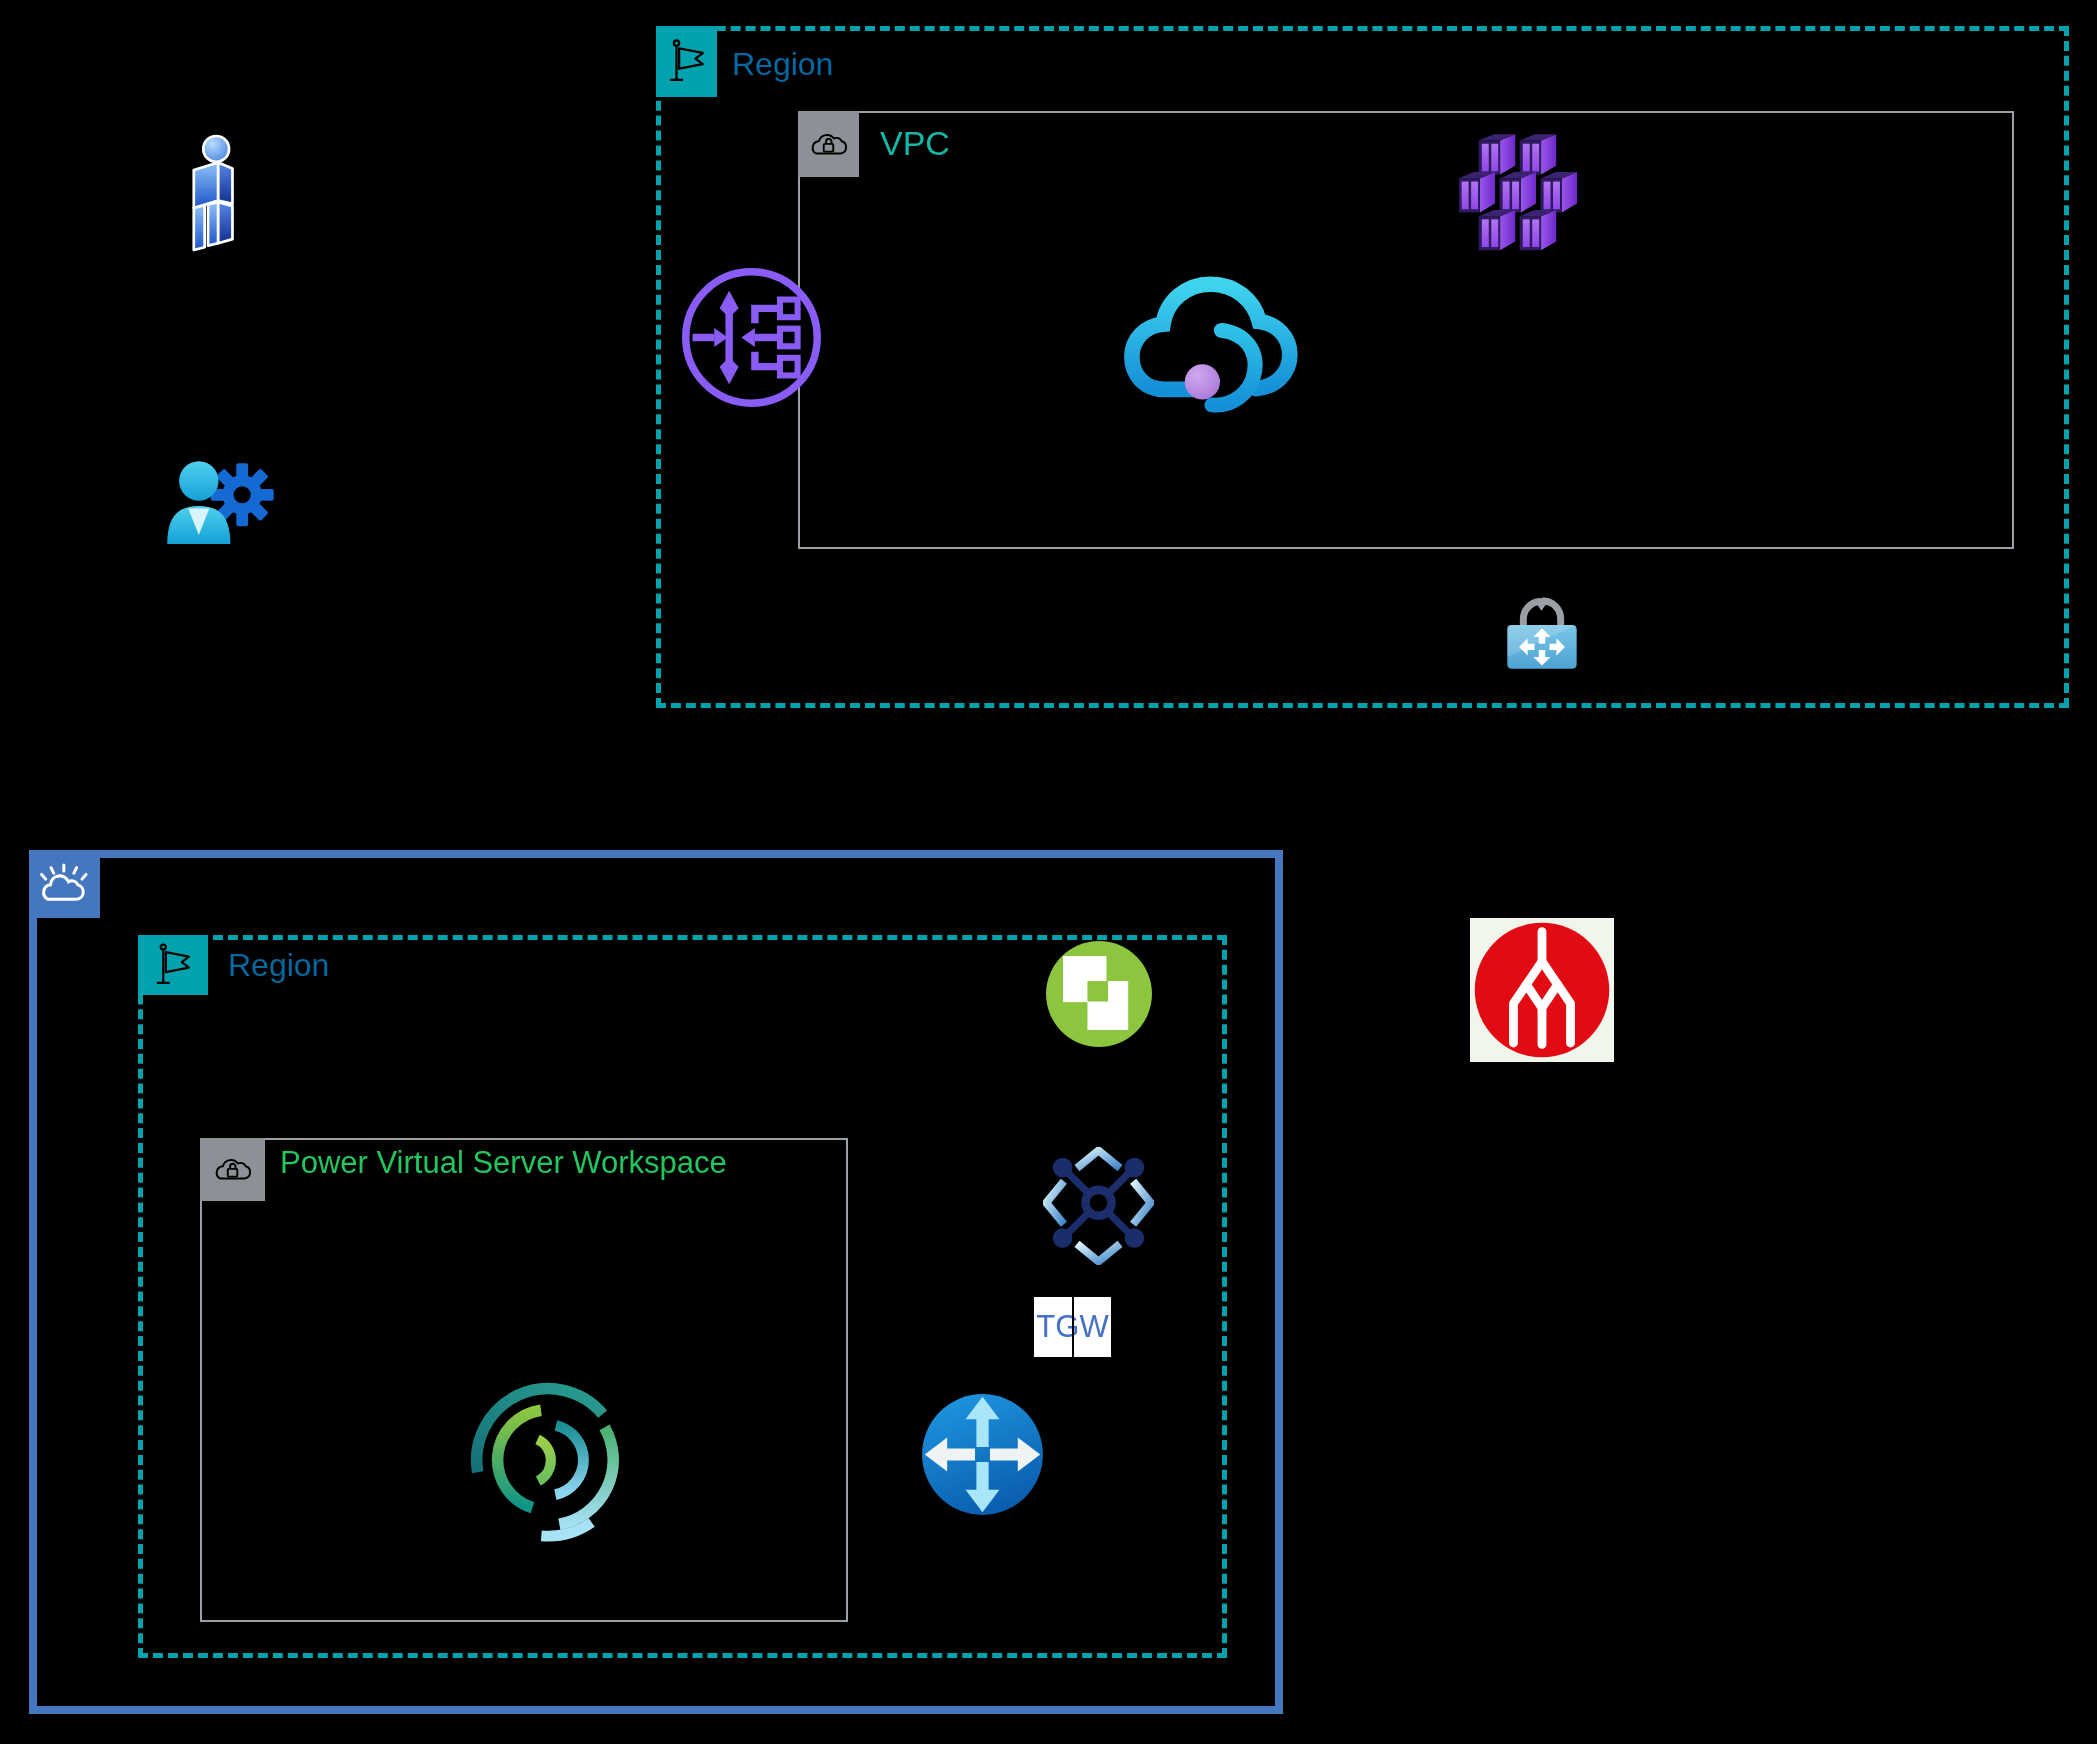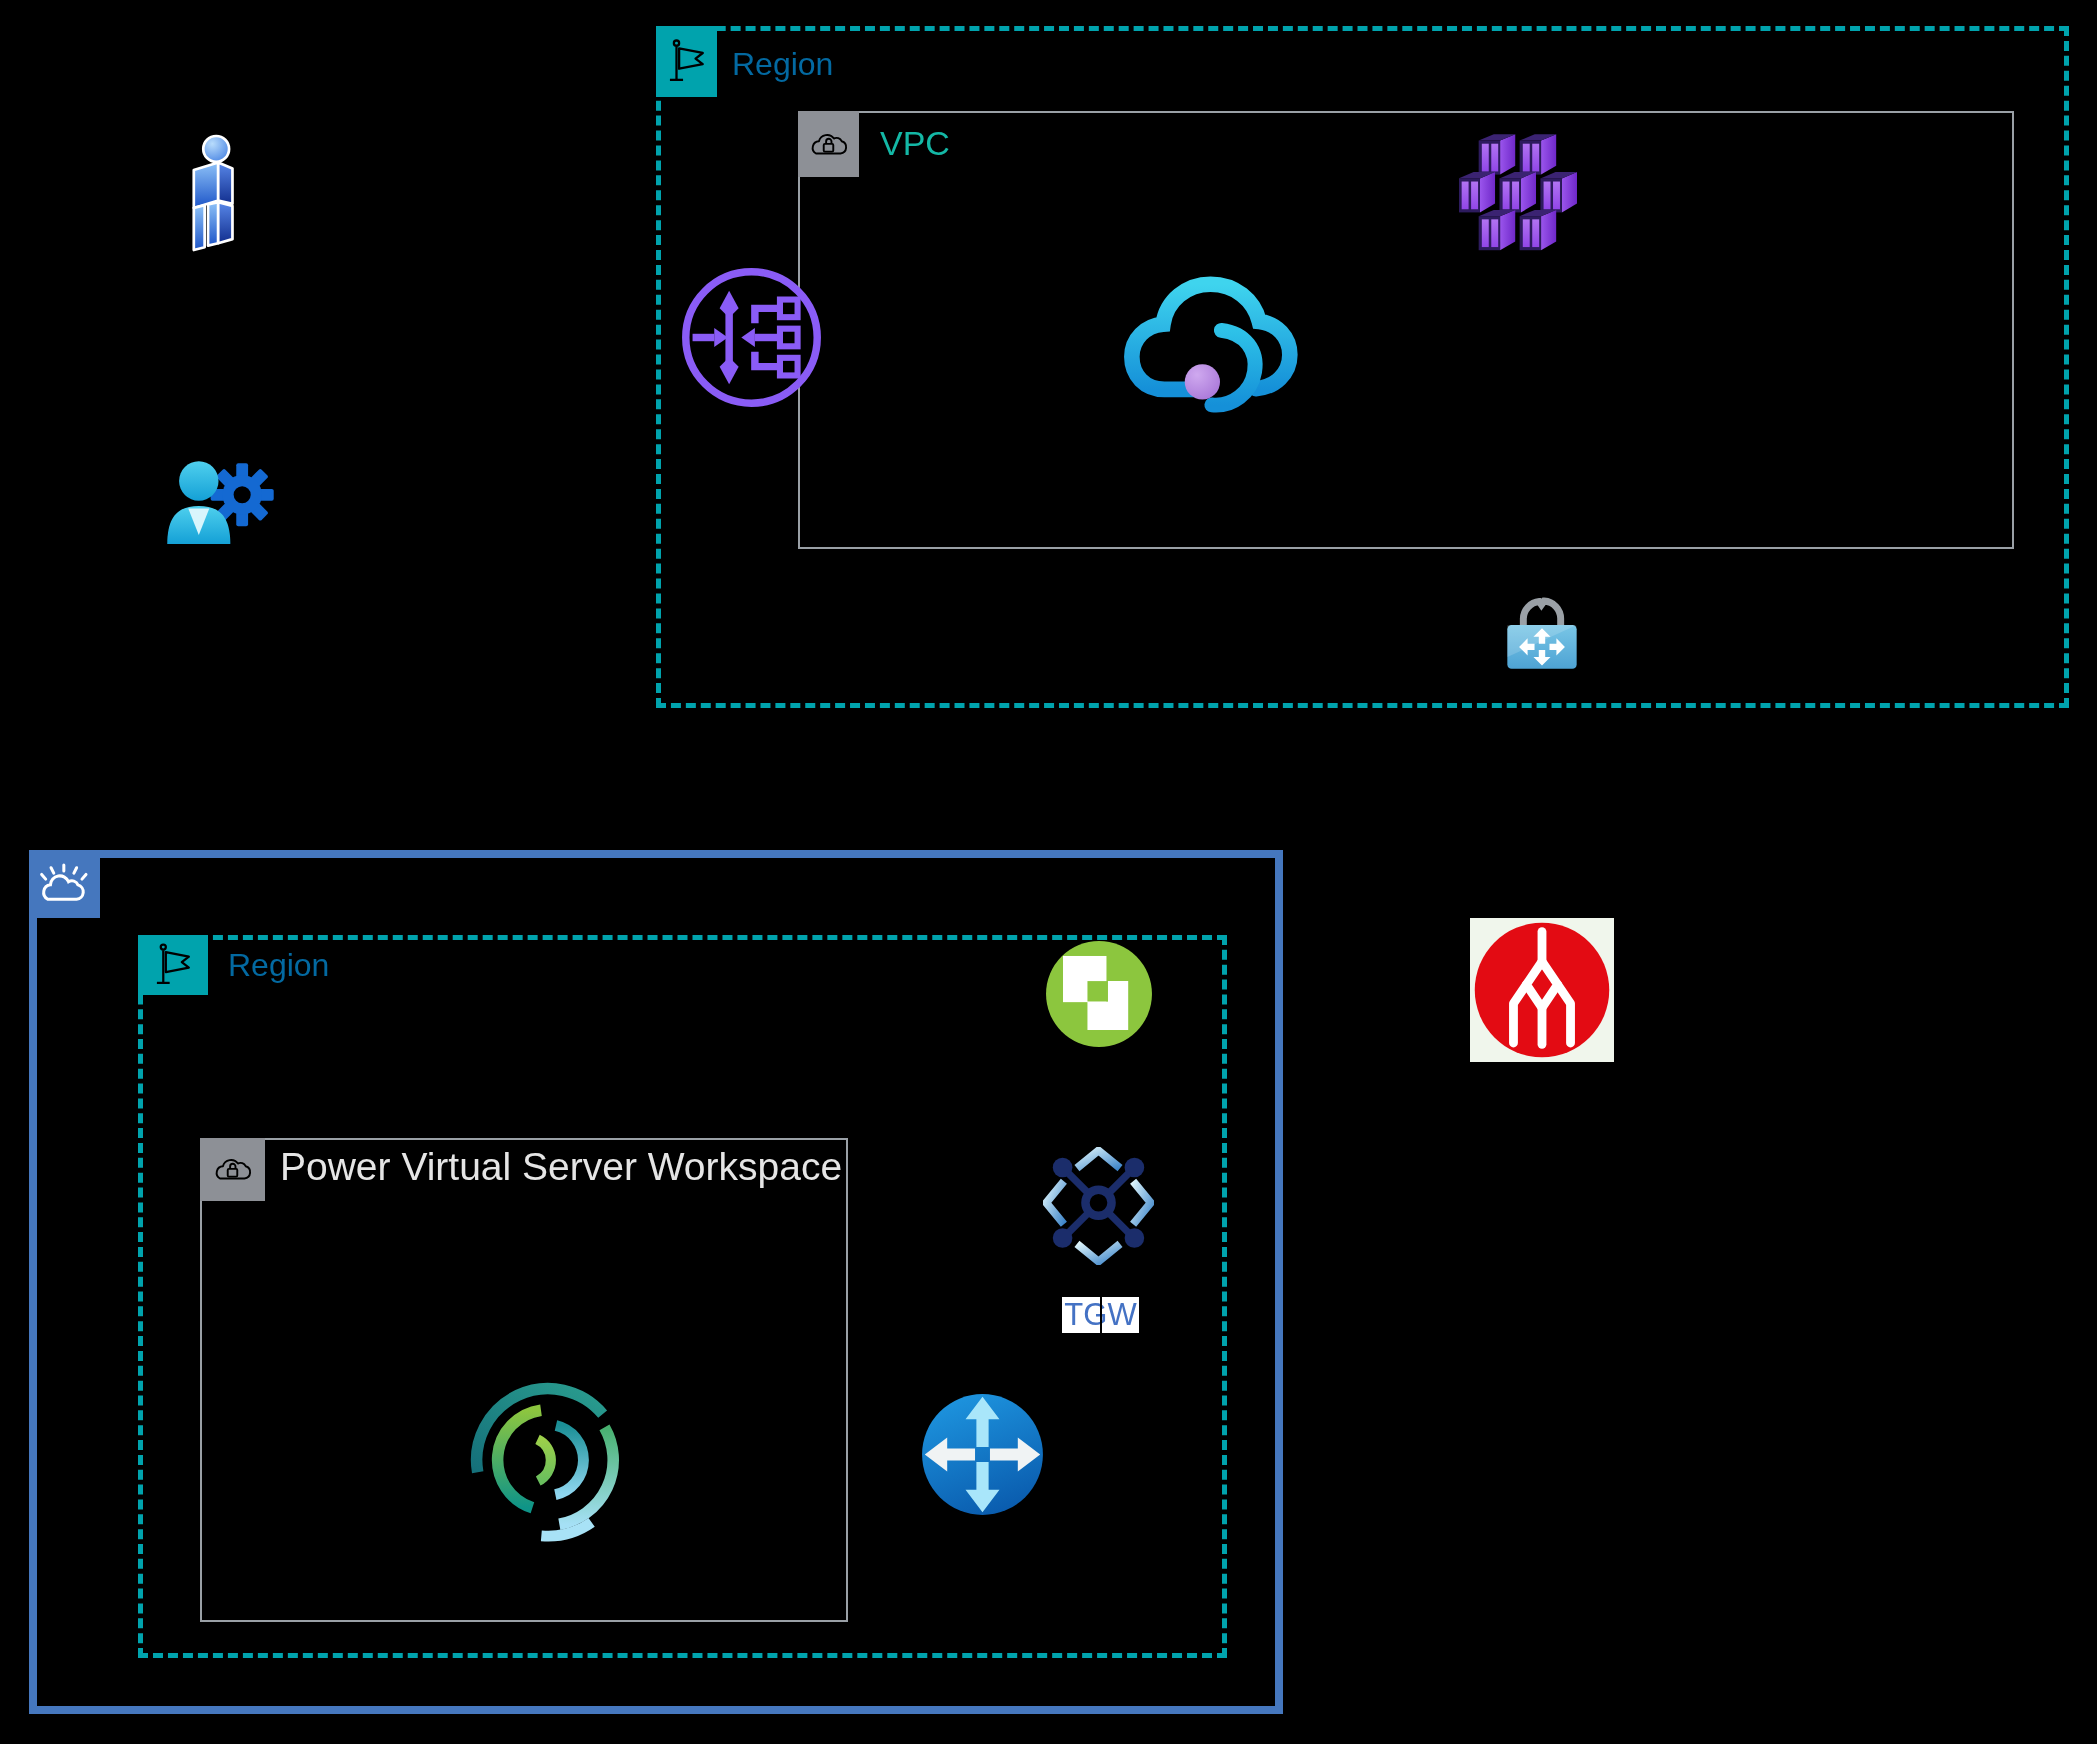--- a/index.html
+++ b/index.html
@@ -10,21 +10,21 @@
   .region-box{border:5.4px dashed #00a3ad;}
   .gray-box{border:2.7px solid #9aa0a6;}
   .blue-box{border:8.2px solid #4577be;}
   .badge{position:absolute;display:flex;align-items:center;justify-content:center;}
   .badge.teal{background:#00a3ad;}
   .badge.gray{background:#8d9096;}
   .badge.blue{background:#4577be;}
   .lbl{position:absolute;white-space:nowrap;}
   .lbl.region{color:#0369a1;font-size:32px;}
   .lbl.grayt{color:#14b8a6;font-size:34px;}
-  .lbl.pvs{color:#e5e5e5;font-size:39px;}
+  .lbl.pvs{color:#22c55e;font-size:31px;}
   .tgw-label{position:absolute;background:#fff;display:flex;align-items:center;
              justify-content:center;color:#4472c4;font-size:31px;}
   .tgw-label .vline{position:absolute;left:50%;top:0;width:2px;height:100%;
                     background:#000;margin-left:-0.7px;}
 </style>
 </head>
 <body>
 
 <div class="box region-box" style="left:656px;top:26px;width:1413px;height:682px"></div>
 
@@ -291,21 +291,21 @@
       <circle cx="140" cy="139" r="15"></circle>
   </g>
   <g fill="none" stroke="url(#chv)" stroke-width="12">
     <path d="M52,32 L85,5 L118,32"></path>
     <path d="M32,52 L5,85 L32,118"></path>
     <path d="M138,52 L165,85 L138,118"></path>
     <path d="M52,148 L85,175 L118,148"></path>
   </g>
 </svg>
 
-<div class="tgw-label" style="left:1062px;top:1297px;width:77px;height:36px">
+<div class="tgw-label" style="left:1034px;top:1297px;width:77px;height:60px">
   <span>TGW</span>
   <i class="vline"></i>
 </div>
 
 <svg class="abs" style="left:918px;top:1390px" width="129" height="129" viewBox="0 0 190 190">
   <defs>
     <linearGradient id="rg" x1="0.2" y1="0" x2="0.6" y2="1">
       <stop offset="0" stop-color="#1e96e0"></stop>
         <stop offset="1" stop-color="#0a5cae"></stop>
     </linearGradient>

